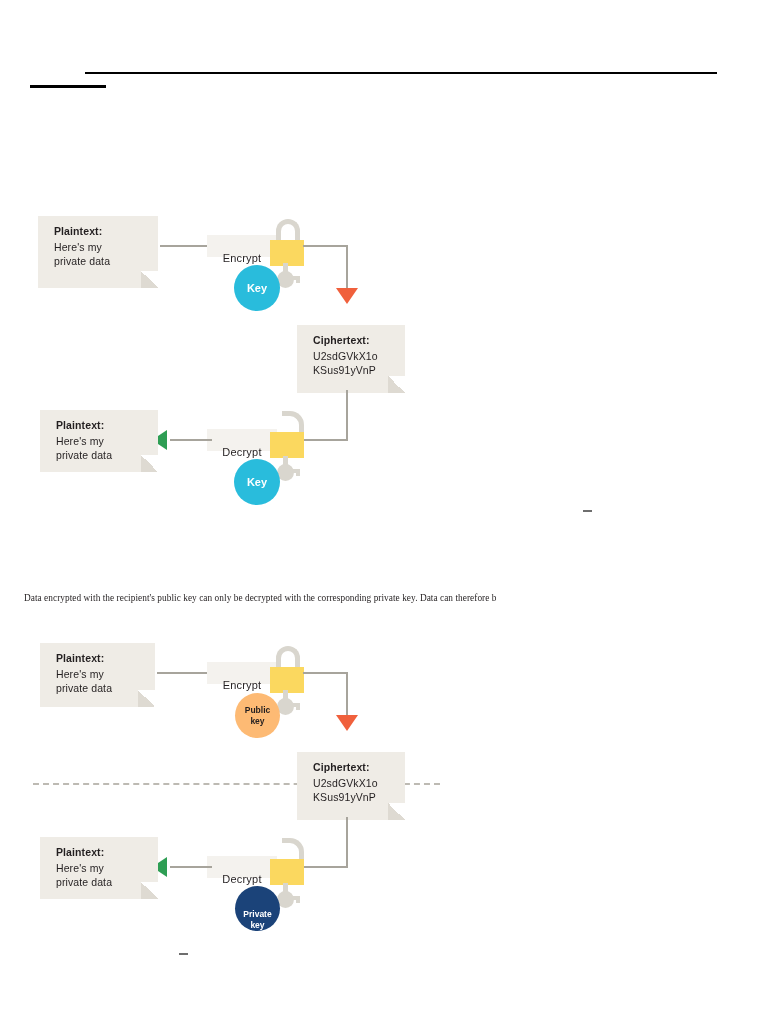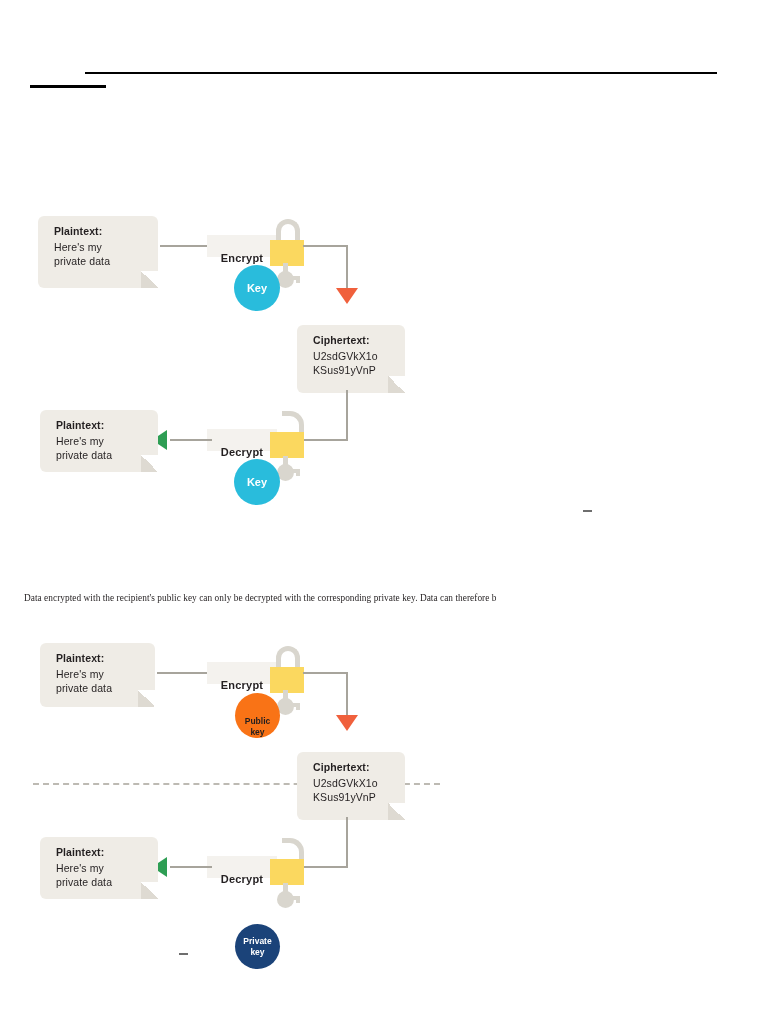--- a/index.html
+++ b/index.html
@@ -64,21 +64,20 @@
     position: absolute;
   }
   #diagram-symmetric { left: 0px; top: 0px; width: 768px; height: 1024px; }
 
   
   .note {
     position: absolute;
     background: #efece6;
     box-sizing: border-box;
     padding: 8px 0 0 16px;
-    border-radius: 6px;
   }
   .note::after {
     
     content: "";
     position: absolute;
     right: 0;
     bottom: 0;
     width: 17px;
     height: 17px;
     background: linear-gradient(225deg, #ffffff 0 50%, #dedad2 50% 100%);
@@ -126,21 +125,21 @@
   
   .op-band {
     position: absolute;
     background: #f4f2ee;
     height: 22px;
     display: flex;
     align-items: center;
     justify-content: center;
   }
   .op-band .op-text {
-    font-weight: bold;
+    font-weight: normal;
     font-size: 11px;
     letter-spacing: 0.2px;
     color: #231f20;
     margin-top: 24px;
   }
 
   
   .padlock {
     position: absolute;
     width: 40px;
@@ -218,21 +217,21 @@
     border-radius: 50%;
     display: flex;
     align-items: center;
     justify-content: center;
     text-align: center;
     line-height: 11px;
     white-space: pre-line;
     font-weight: bold;
   }
   .keycircle.cyan   { background: #29bcdc; color: #ffffff; font-size: 11px; }
-  .keycircle.light  { background: #f97316; color: #231f20; font-size: 8.5px; align-items: flex-end; }
+  .keycircle.light  { background: #fdba74; color: #231f20; font-size: 8.5px; }
   .keycircle.navy   { background: #1b4379; color: #ffffff; font-size: 8.5px; }
 
   
   .dash-divider {
     position: absolute;
     height: 0;
     border-top: 2px dashed #bdbab3;
   }
 </style>
 </head>
@@ -369,21 +368,21 @@
     <div class="shackle"></div>
     <div class="body"></div>
   </div>
   <div class="keyglyph" style="left:274px; top:883px;">
     <div class="kstem"></div>
     <div class="kbow"></div>
     <div class="kteeth"></div>
     <div class="kteeth2"></div>
   </div>
 
-  <div class="keycircle navy" style="left:235px; top:924px; width:45px; height:45px;">
+  <div class="keycircle navy" style="left:235px; top:886px; width:45px; height:45px;align-items:flex-end;">
     <span>Private
 key</span>
   </div>
 
   <div class="conn h" style="left:170px; top:866px; width:42px;"></div>
   <div class="arrow-left" style="left:152px; top:857px;"></div>
 
   <div class="note" style="left:40px; top:837px; width:118px; height:62px;">
     <div class="title">Plaintext:</div>
     <div class="body">Here's my

